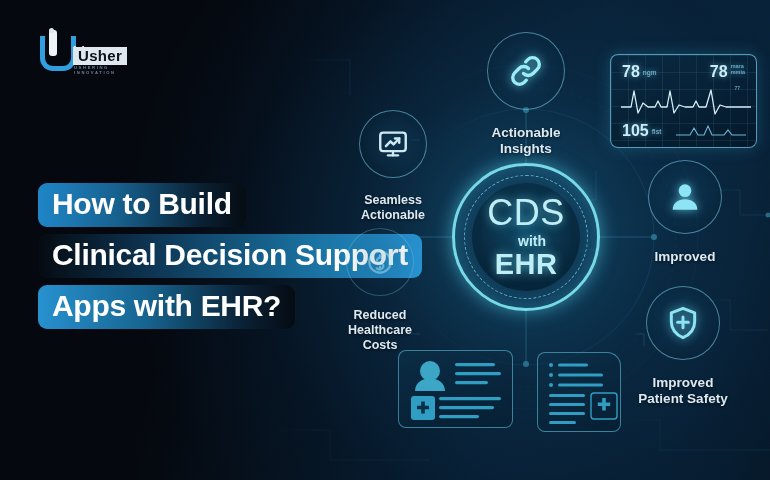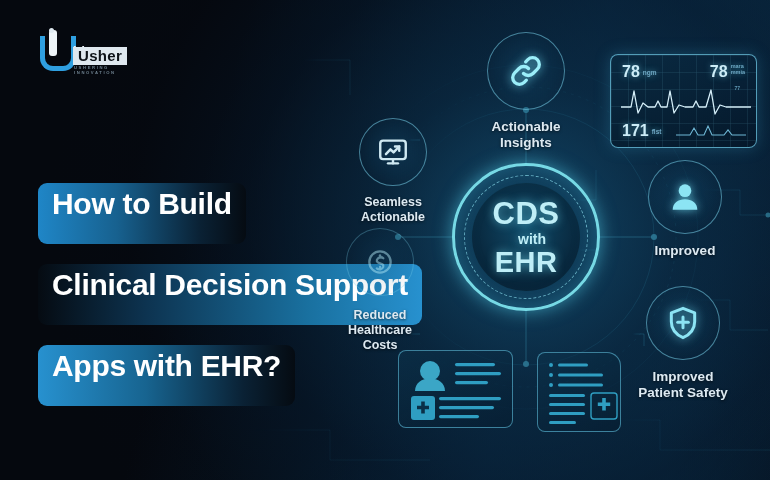--- a/index.html
+++ b/index.html
@@ -25,45 +25,45 @@
     border:5px solid #2f9fe0;border-top:none;border-radius:0 0 13px 13px;}
   .logo-u-fill{position:absolute;left:9px;top:2px;width:8px;height:26px;background:#eef4f8;border-radius:3px;}
   .logo-dot{position:absolute;left:9px;top:0px;width:5px;height:5px;border-radius:50%;background:#dfe9f0;}
   .logo-idea{position:absolute;left:33px;top:4px;font-size:13px;font-weight:700;color:#e9f1f6;letter-spacing:.5px;margin-top:11px;}
   .logo-usher{position:absolute;left:33px;top:19px;font-size:15px;font-weight:700;color:#0d1218;
     background:#dfe8ef;padding:1px 5px 2px 5px;letter-spacing:.3px;line-height:1;text-align:center;}
   .logo-tag{position:absolute;left:34px;top:37px;font-size:4.2px;font-weight:700;color:#6f8290;letter-spacing:1.6px;}
   
   .headline{position:absolute;left:38px;top:183px;}
   .hl-row{display:inline-block;color:#ffffff;font-weight:700;letter-spacing:-0.3px;
-    padding:4px 14px 23px 14px;border-radius:9px;margin-bottom:20px;white-space:nowrap;}
+    padding:4px 14px 6px 14px;border-radius:9px;margin-bottom:7px;white-space:nowrap;}
   .hl-1{font-size:30px;background:linear-gradient(90deg,#1f86c7 0%,#17618f 38%,#0a2134 78%,#050b12 100%);}
   .hl-2{font-size:30px;background:linear-gradient(90deg,#050b12 0%,#0d3350 28%,#19709f 70%,#2791cf 100%);}
   .hl-3{font-size:30px;background:linear-gradient(90deg,#2791cf 0%,#176490 42%,#0a2134 80%,#050b12 100%);}
   
   .node{position:absolute;text-align:center;}
   .node-circle{border-radius:50%;border:1.6px solid rgba(120,210,235,.55);
     display:flex;align-items:center;justify-content:center;margin:0 auto;
     background:radial-gradient(circle at 50% 45%, rgba(20,80,115,.35), rgba(8,30,50,.05) 72%);}
-  .node-label{margin-top:9px;font-size:13.5px;font-weight:700;color:#dde9f1;line-height:1.18;
+  .node-label{margin-top:15px;font-size:13.5px;font-weight:700;color:#dde9f1;line-height:1.18;
     text-shadow:0 1px 3px rgba(0,0,0,.6);}
   .node-label.small{font-size:12.5px;}
   
   .hub{position:absolute;left:452px;top:163px;width:148px;height:148px;}
   .hub-ring-outer{position:absolute;inset:0;border-radius:50%;
     border:3px solid rgba(130,235,245,.9);
     box-shadow:0 0 18px rgba(90,215,240,.55),inset 0 0 22px rgba(70,190,225,.35);}
   .hub-ring-dots{position:absolute;inset:12px;border-radius:50%;
     border:1.5px dashed rgba(150,230,245,.65);}
   .hub-core{position:absolute;inset:20px;border-radius:50%;
     background:radial-gradient(circle at 50% 42%, rgba(16,74,104,.85), rgba(7,34,54,.9) 70%, rgba(5,22,38,.95));}
   .hub-text{position:absolute;inset:0;display:flex;flex-direction:column;
     align-items:center;justify-content:center;color:#bfeef7;
     text-shadow:0 0 10px rgba(110,225,245,.65);}
-  .hub-cds{font-size:31px;font-weight:700;letter-spacing:.5px;line-height:1;}
+  .hub-cds{font-size:36px;font-weight:400;letter-spacing:.5px;line-height:1;}
   .hub-with{font-size:14px;font-weight:700;margin:2px 0 1px 12px;}
   .hub-ehr{font-size:29px;font-weight:700;letter-spacing:.5px;line-height:1;}
   
   .monitor{position:absolute;left:610px;top:54px;width:145px;height:92px;
     background:linear-gradient(160deg,rgba(10,42,66,.95),rgba(5,24,42,.95));
     border:1.6px solid rgba(110,200,230,.75);border-radius:8px;overflow:hidden;
     box-shadow:0 0 16px rgba(60,170,210,.28);}
   .mon-grid{position:absolute;inset:0;opacity:.30;
     background-image:linear-gradient(rgba(120,200,225,.35) 1px,transparent 1px),
                      linear-gradient(90deg,rgba(120,200,225,.35) 1px,transparent 1px);
@@ -172,21 +172,21 @@
         <path d="M10.5 13.5a4 4 0 0 0 5.7 0l2.6-2.6a4 4 0 1 0-5.7-5.7l-1.3 1.3"></path>
         <path d="M13.5 10.5a4 4 0 0 0-5.7 0l-2.6 2.6a4 4 0 1 0 5.7 5.7l1.3-1.3"></path>
       </svg>
     </div>
     <div class="node-label">
       <div>Actionable</div>
       <div>Insights</div>
     </div>
   </div>
 
-  <div class="node" style="left:343px;top:118px;width:100px;">
+  <div class="node" style="left:343px;top:110px;width:100px;">
     <div class="node-circle" style="width:66px;height:66px;">
       <svg width="34" height="34" viewBox="0 0 24 24" fill="none" stroke="#cfe9f2" stroke-width="1.7" stroke-linecap="round" stroke-linejoin="round">
         <rect x="3" y="4" width="18" height="13" rx="2"></rect>
         <path d="M12 17v3"></path>
           <path d="M8.5 20h7"></path>
         <path d="M7 13.5l3.2-3.4 2.2 2.2 4-4.2"></path>
         <path d="M13.4 8.1h3v3"></path>
       </svg>
     </div>
     <div class="node-label small">
@@ -244,21 +244,21 @@
     </div>
     <div class="mon-val" style="right:11px;top:8px;">
       <span>78</span><span class="mon-unit2"><span>mara</span><br><span>mmia</span></span>
     </div>
     <div class="mon-tiny" style="right:16px;top:30px;">77</div>
     <svg width="145" height="40" viewBox="0 0 145 40" style="position:absolute;left:0;top:26px;">
       <path d="M10 26 L20 26 L23 10 L27 32 L32 22 L37 26 L44 26 L47 20 L50 26 L56 26 L59 10 L63 32 L68 24 L74 26
                L82 26 L85 20 L88 26 L95 26 L100 9 L104 33 L109 24 L115 26 L140 26" fill="none" stroke="#d5eef8" stroke-width="1.3" stroke-linejoin="round"></path>
     </svg>
     <div class="mon-val" style="left:11px;bottom:7px;">
-      <span>171</span><span class="mon-unit">flst</span>
+      <span>105</span><span class="mon-unit">flst</span>
     </div>
     <svg width="70" height="16" viewBox="0 0 70 16" style="position:absolute;right:10px;bottom:8px;">
       <path d="M0 12 L14 12 L18 5 L22 12 L28 12 L32 3 L36 12 L48 12 L52 7 L56 12 L70 12" fill="none" stroke="#6fb8d6" stroke-width="1.1"></path>
     </svg>
   </div>
 
   <div class="card" style="left:398px;top:350px;width:113px;height:76px;">
     <svg width="113" height="76" viewBox="0 0 113 76">
       <circle cx="31" cy="20" r="10" fill="#3ba6c6"></circle>
       <path d="M16 40c0-8 6.8-12.5 15-12.5S46 32 46 40z" fill="#3ba6c6"></path>

